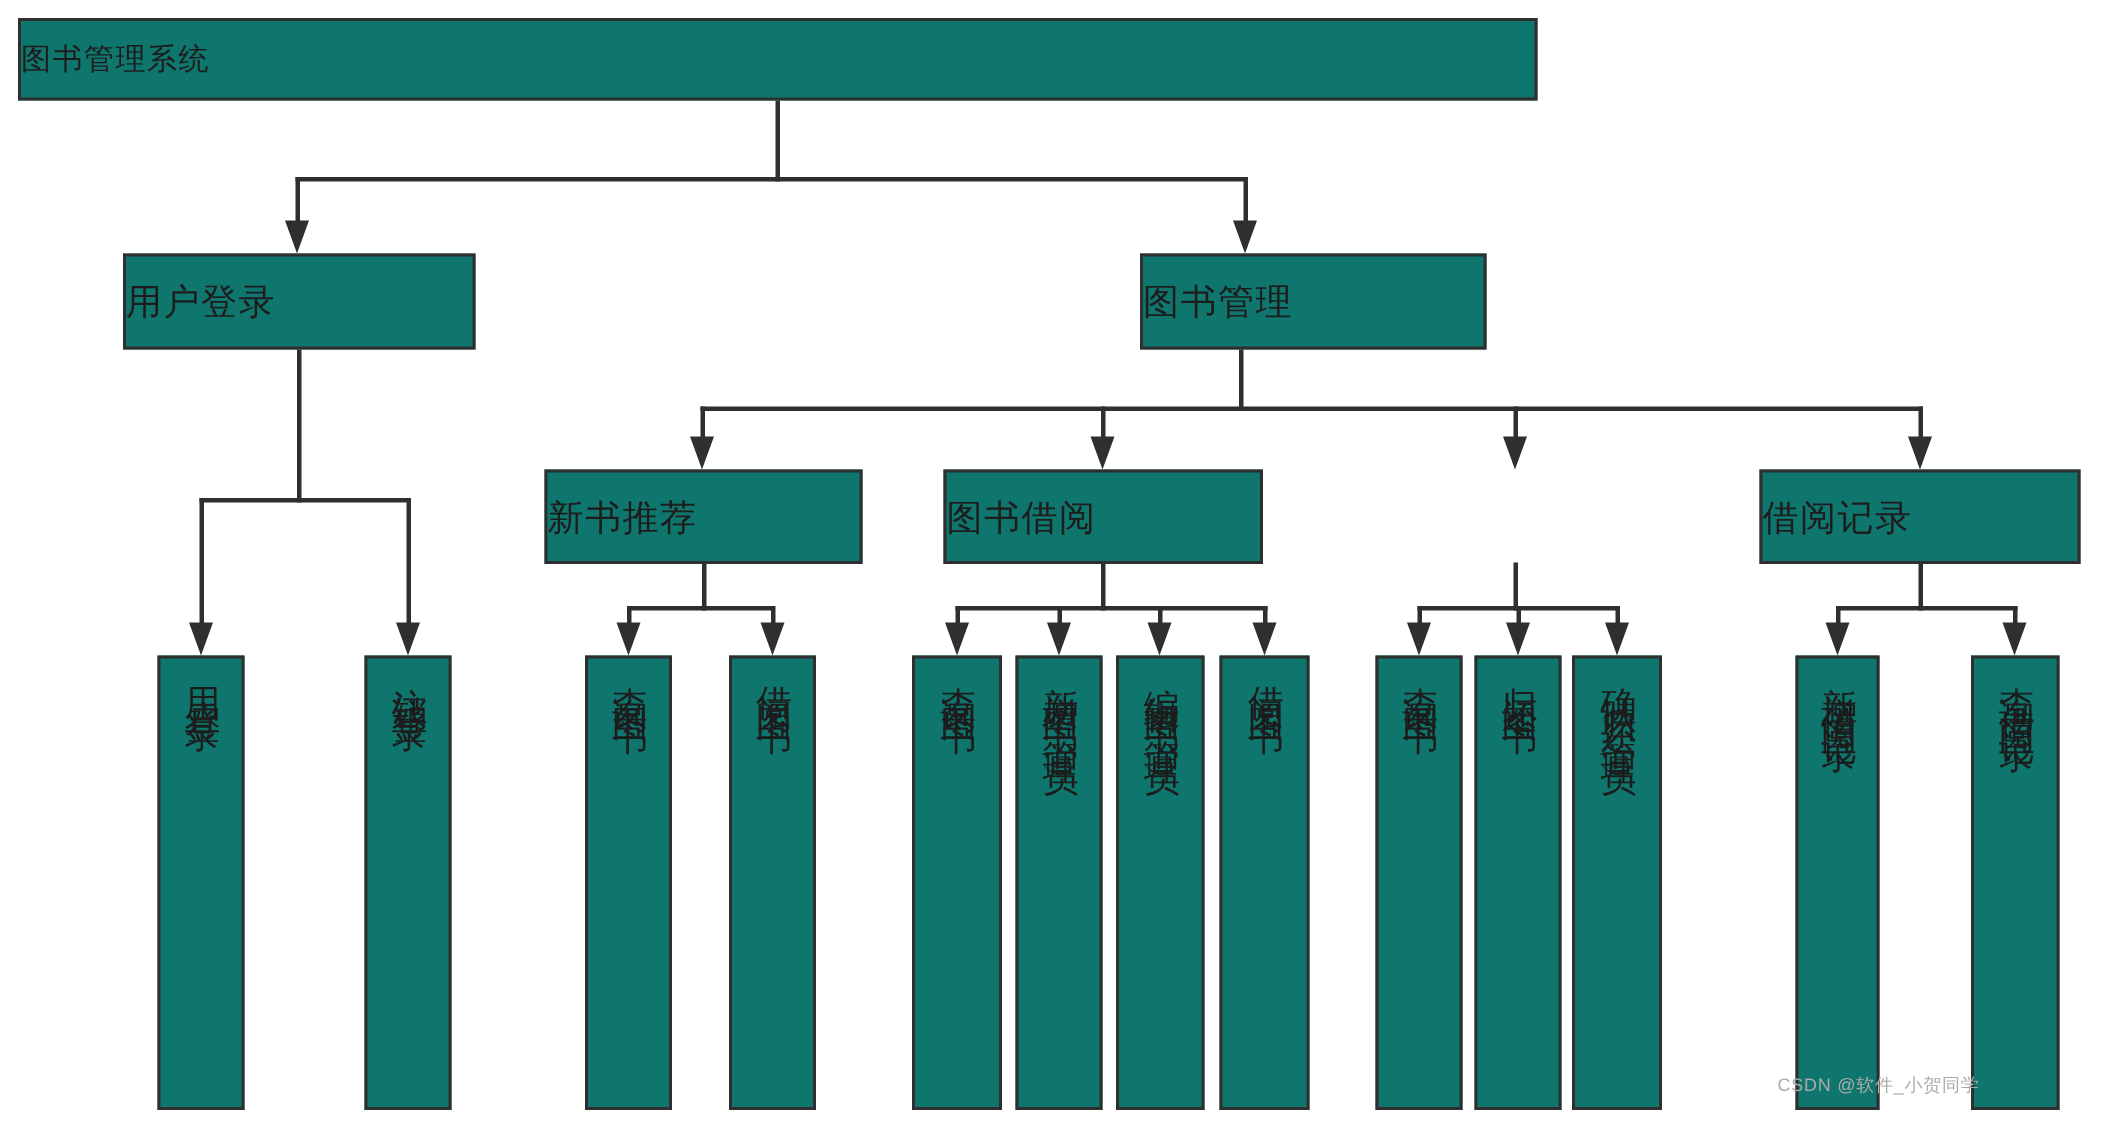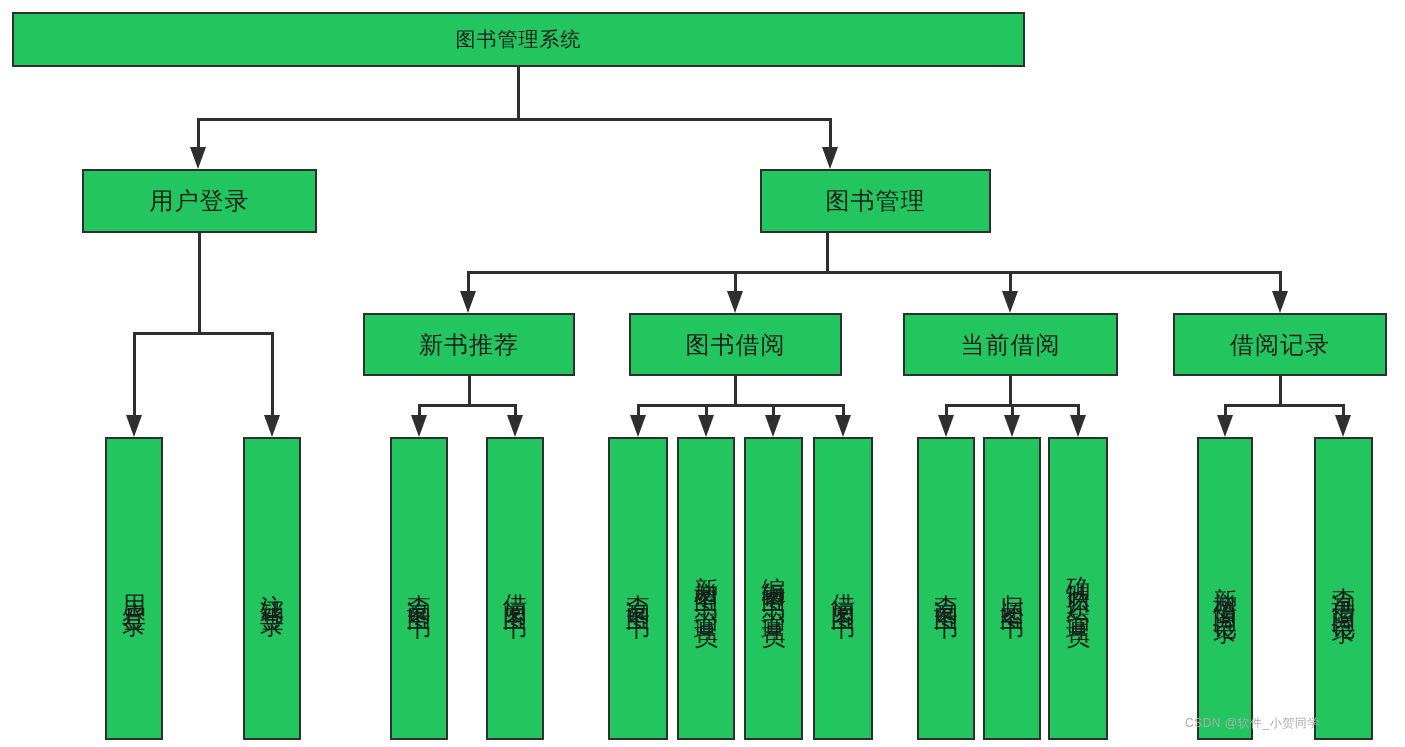--- a/index.html
+++ b/index.html
@@ -13,26 +13,25 @@
     position: relative;
     width: 1405px;
     height: 747px;
     background: var(--background);
     font-family: "Liberation Sans", sans-serif;
     color: var(--text);
     overflow: hidden;
   }
   .box {
     position: absolute;
-    background: #22c55e;
+    background: #0f766e;
     border: 2px solid var(--line);
     box-sizing: border-box;
     display: flex;
     align-items: center;
-    justify-content: center;
     z-index: 2;
   }
   .h { font-size: 24px; letter-spacing: 1px; white-space: nowrap; }
   .root-box { font-size: 20px; letter-spacing: 1px; }
   .v {
     writing-mode: vertical-rl;
     text-orientation: mixed;
     font-size: 24px;
     letter-spacing: 7px;
     line-height: 1;
@@ -99,23 +98,20 @@
   <div class="vline" style="left:1009px; top:271px; height:22px;"></div>
   <div class="arrow" style="left:1002px; top:291px;"></div>
   <div class="vline" style="left:1279px; top:271px; height:22px;"></div>
   <div class="arrow" style="left:1272px; top:291px;"></div>
 
   <div class="box h" style="left:363px; top:313px; width:212px; height:63px;">
     <span>新书推荐</span>
   </div>
   <div class="box h" style="left:629px; top:313px; width:213px; height:63px;">
     <span>图书借阅</span>
-  </div>
-  <div class="box h" style="left:903px; top:313px; width:215px; height:63px;">
-    <span>当前借阅</span>
   </div>
   <div class="box h" style="left:1173px; top:313px; width:214px; height:63px;">
     <span>借阅记录</span>
   </div>
 
   <div class="vline" style="left:468px; top:375px; height:32px;"></div>
   <div class="vline" style="left:734px; top:375px; height:32px;"></div>
   <div class="vline" style="left:1009px; top:375px; height:32px;"></div>
   <div class="vline" style="left:1279px; top:375px; height:32px;"></div>
 

